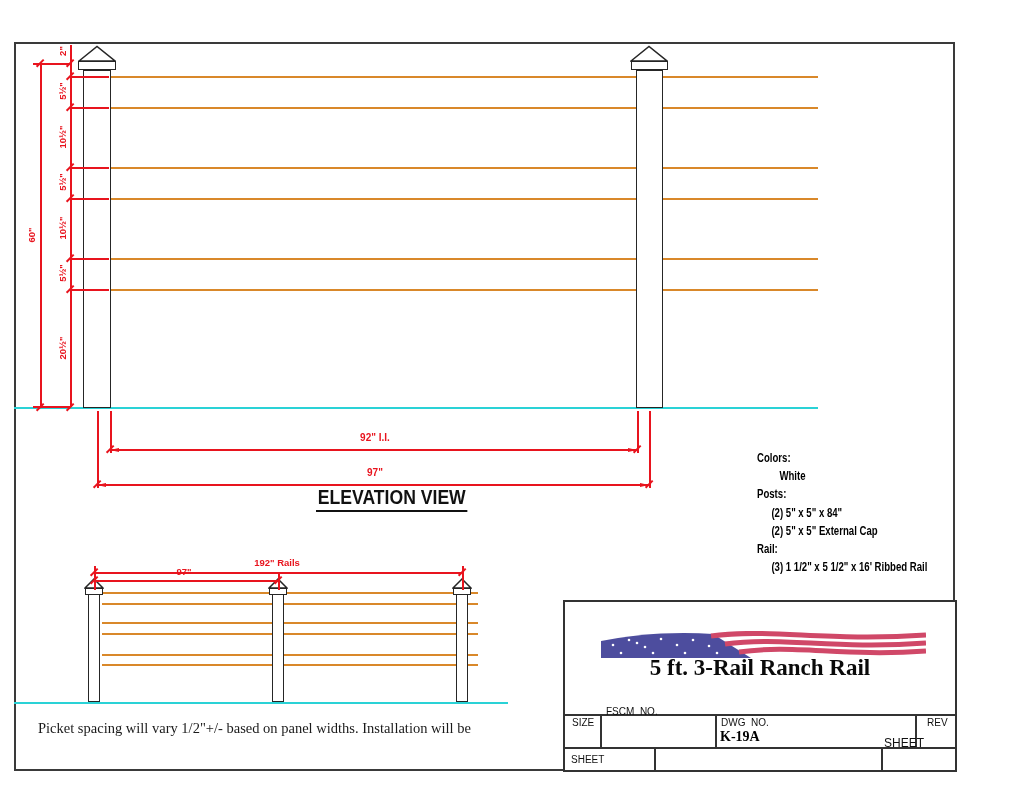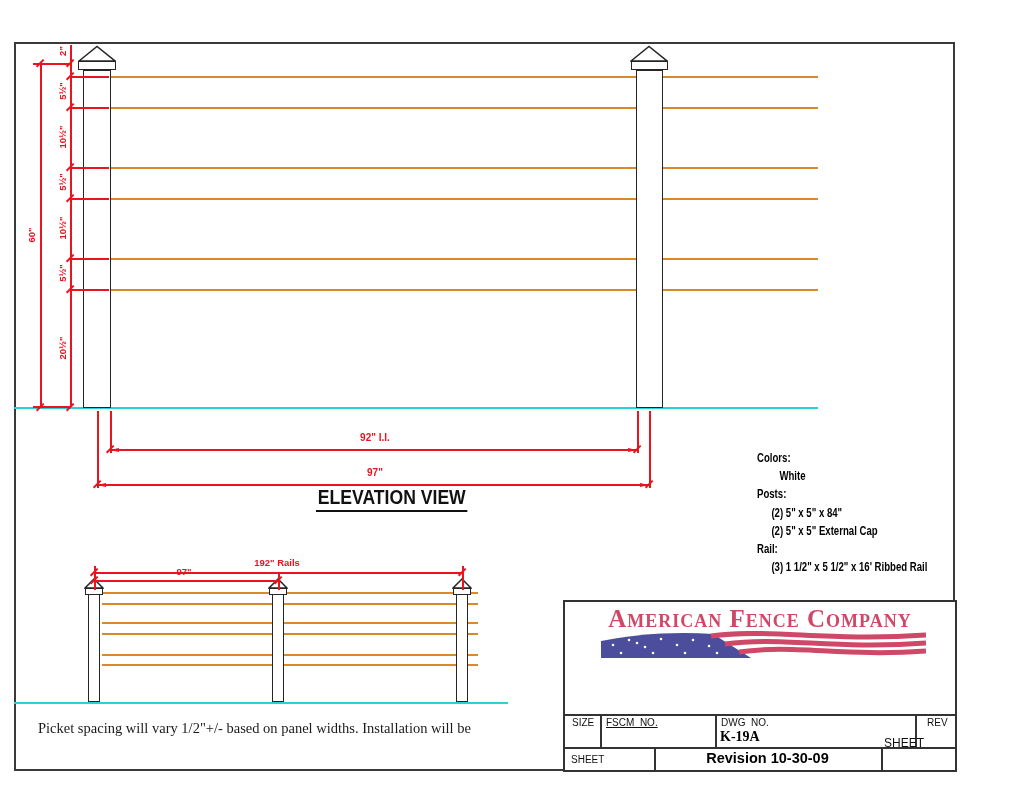--- a/index.html
+++ b/index.html
@@ -195,21 +195,20 @@
     <div>Colors:</div>
     <div class="in1">White</div>
     <div>Posts:</div>
     <div class="in2">(2) 5" x 5" x 84"</div>
     <div class="in2">(2) 5" x 5" External Cap</div>
     <div>Rail:</div>
     <div class="in2">(3) 1 1/2" x 5 1/2" x 16' Ribbed Rail</div>
   </div>
 
   <div class="tblock">
-    <div class="company">American Fence Company</div>
 
     <svg style="position:absolute;left:36px;top:29px;" width="325" height="27" viewBox="0 0 325 27">
       <path d="M0,10 Q30,4 60,2.5 Q90,1.5 112,3 L150,27 L0,27 Z" fill="#4d4d9e"></path>
       <g fill="#fff">
         <circle cx="12" cy="14" r="1.3"></circle>
           <circle cx="28" cy="9" r="1.3"></circle>
         <circle cx="44" cy="16" r="1.3"></circle>
           <circle cx="60" cy="8" r="1.3"></circle>
         <circle cx="76" cy="14" r="1.3"></circle>
           <circle cx="92" cy="9" r="1.3"></circle>
@@ -218,32 +217,32 @@
         <circle cx="52" cy="22" r="1.3"></circle>
           <circle cx="84" cy="22" r="1.3"></circle>
         <circle cx="116" cy="22" r="1.3"></circle>
           <circle cx="36" cy="12" r="1.3"></circle>
       </g>
       <path d="M110,5 C170,-3 225,11 325,4" stroke="#d04868" stroke-width="5" fill="none"></path>
       <path d="M124,13 C182,5 232,19 325,12" stroke="#d04868" stroke-width="5" fill="none"></path>
       <path d="M138,21 C192,13 242,26 325,20" stroke="#d04868" stroke-width="5" fill="none"></path>
     </svg>
 
+    <div class="product">5 ft. 3-Rail Ranch Rail</div>
 
     <div class="tline" style="left:0;right:0;top:112px;height:1.5px;"></div>
     <div class="tline" style="left:0;right:0;top:145px;height:1.5px;"></div>
     <div class="tline" style="left:35px;top:112px;width:1.5px;height:33px;"></div>
     <div class="tline" style="left:150px;top:112px;width:1.5px;height:33px;"></div>
     <div class="tline" style="left:350px;top:112px;width:1.5px;height:33px;"></div>
     <div class="tline" style="left:89px;top:145px;width:1.5px;height:25px;"></div>
     <div class="tline" style="left:316px;top:145px;width:1.5px;height:25px;"></div>
 
     <span class="cell-lbl" style="left:7px;top:115px;">SIZE</span>
-    <span class="cell-lbl" style="left:41px;top:115px;text-decoration:underline;">FSCM  NO.</span>
+    <span class="cell-lbl" style="left:41px;top:104px;">FSCM  NO.</span>
     <span class="cell-lbl" style="left:156px;top:115px;">DWG  NO.</span>
     <span class="cell-lbl" style="left:362px;top:115px;">REV</span>
     <span class="dwgno" style="left:155px;top:127px;">K-19A</span>
     <span class="cell-lbl" style="left:6px;top:152px;">SHEET</span>
-    <div class="revision" style="left:89px;top:148px;width:227px;">Revision 10-30-09</div>
     <span class="cell-lbl" style="left:319px;top:134px;font-size:12px;">SHEET</span>
   </div>
 
 </div>
 
 </body></html>

